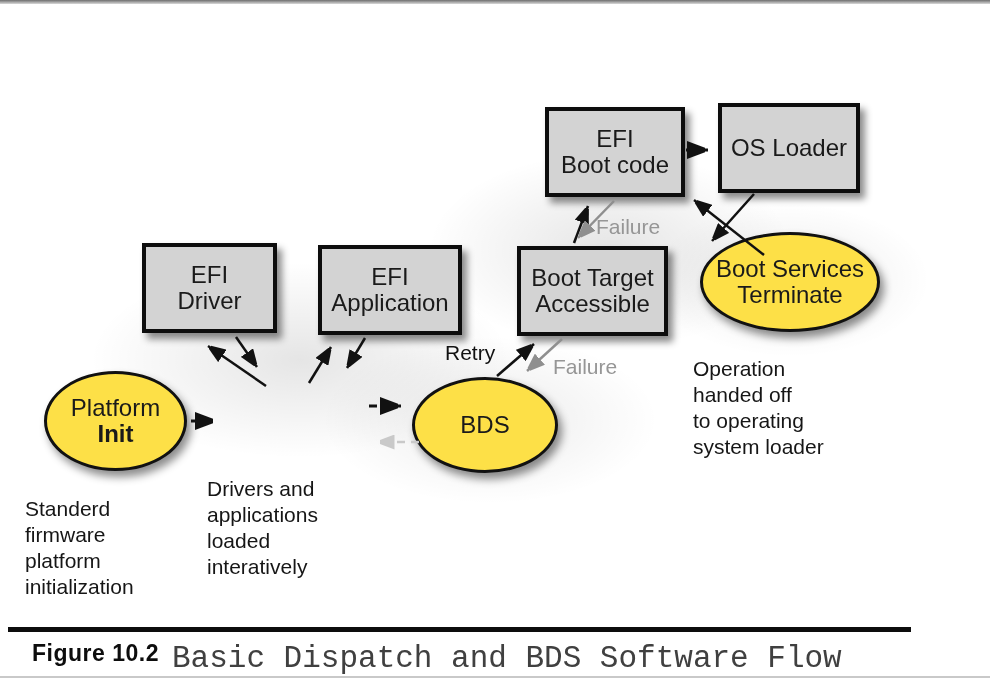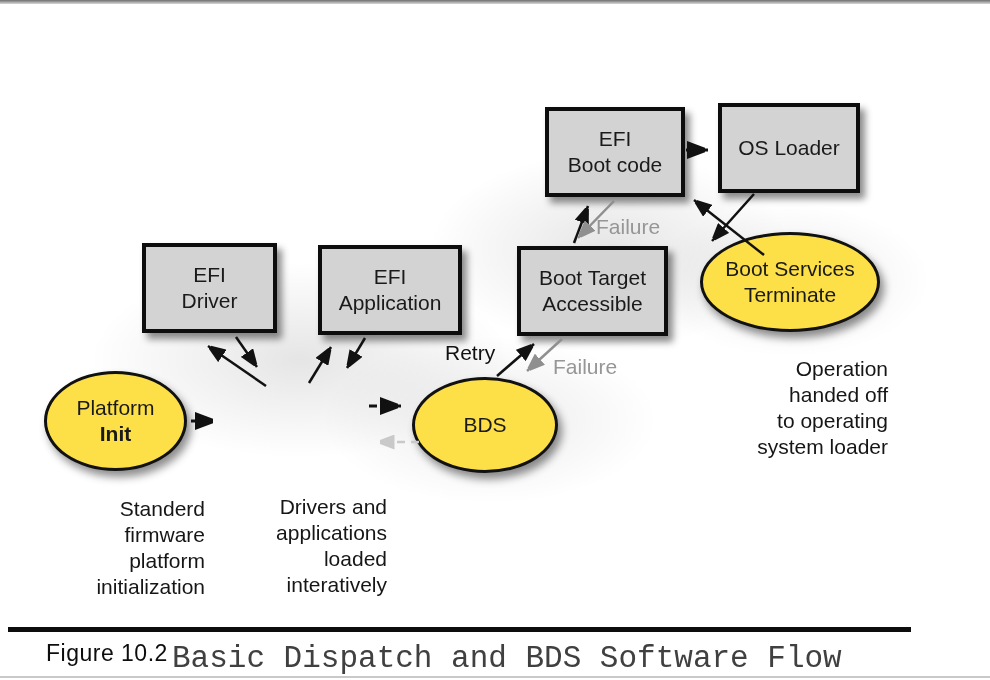--- a/index.html
+++ b/index.html
@@ -14,39 +14,39 @@
       radial-gradient(ellipse 300px 140px at 300px 360px, rgba(0,0,0,0.10), transparent 70%),
       radial-gradient(ellipse 260px 140px at 610px 250px, rgba(0,0,0,0.10), transparent 70%),
       radial-gradient(ellipse 240px 120px at 490px 420px, rgba(0,0,0,0.08), transparent 70%),
       radial-gradient(ellipse 200px 110px at 790px 280px, rgba(0,0,0,0.08), transparent 70%);
   }
   .topline{position:absolute;left:0;top:0;width:990px;height:4px;
     background:linear-gradient(#6e6e6e,#d9d9d9);}
   .bottomline{position:absolute;left:0;top:676px;width:990px;height:2px;background:#c9c9c9;}
 
   .node{position:absolute;display:flex;align-items:center;justify-content:center;
-    text-align:center;white-space:pre-line;font-size:21px;line-height:26px;}
+    text-align:center;white-space:pre-line;font-size:24px;line-height:26px;}
   .box{background:#d3d3d3;border:4px solid #0d0d0d;
     box-shadow:5px 6px 7px rgba(0,0,0,0.45);}
   .ellipse{background:#fde047;border:3px solid #111;border-radius:50%;
     box-shadow:4px 6px 8px rgba(0,0,0,0.45);}
 
-  .caption{position:absolute;text-align:right;white-space:pre-line;
+  .caption{position:absolute;text-align:left;white-space:pre-line;
     font-size:21px;line-height:26px;color:#161616;}
 
   .edge-label{position:absolute;font-size:21px;}
   .edge-label.gray{color:#969696;}
   .edge-label.black{color:#111;}
   #os-banner-wrap{position:absolute;left:795px;top:2px;width:142px;height:188px;
     filter:drop-shadow(4px 5px 5px rgba(0,0,0,0.45));}
 
   #arrows{position:absolute;left:0;top:0;width:990px;height:680px;pointer-events:none;}
 
   .figrule{position:absolute;left:8px;top:627px;width:903px;height:5px;background:#0d0d0d;}
-  .figlabel{position:absolute;left:46px;top:640px;font-size:23px;font-weight:normal;
+  .figlabel{position:absolute;left:32px;top:640px;font-size:23px;font-weight:bold;
     letter-spacing:0.5px;color:#0d0d0d;}
   .figtitle{position:absolute;left:172px;top:641px;font-size:31px;
     font-family:Liberation Mono, monospace;color:#404040;}
 </style>
 </head>
 <body>
 
 <div id="canvas">
   <div id="haze"></div>
   <div class="topline"></div>
@@ -108,21 +108,21 @@
   </svg>
 
   <div class="edge-label black" style="left:445px;top:341px;">Retry</div>
   <div class="edge-label gray" style="left:596px;top:215px;">Failure</div>
   <div class="edge-label gray" style="left:553px;top:355px;">Failure</div>
 
   <div class="caption" style="left:25px;top:496px;width:180px;">Standerd
 firmware
 platform
 initialization</div>
-  <div class="caption" style="left:207px;top:494px;width:180px;">Drivers and
+  <div class="caption" style="left:207px;top:476px;width:180px;">Drivers and
 applications
 loaded
 interatively</div>
   <div class="caption" style="left:693px;top:356px;width:195px;">Operation
 handed off
 to operating
 system loader</div>
 
   <div class="figrule"></div>
   <div class="figlabel">Figure 10.2</div>

